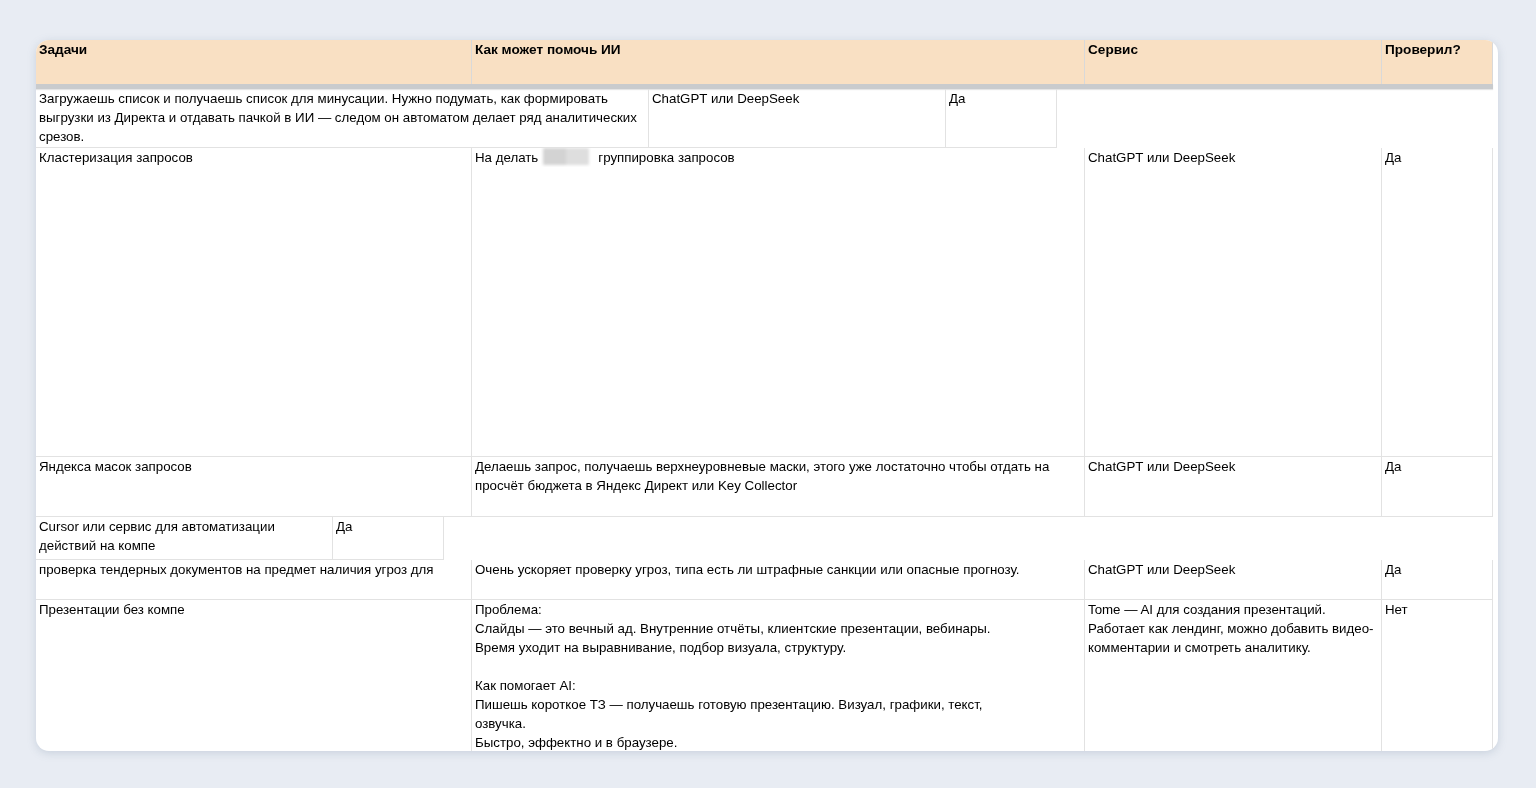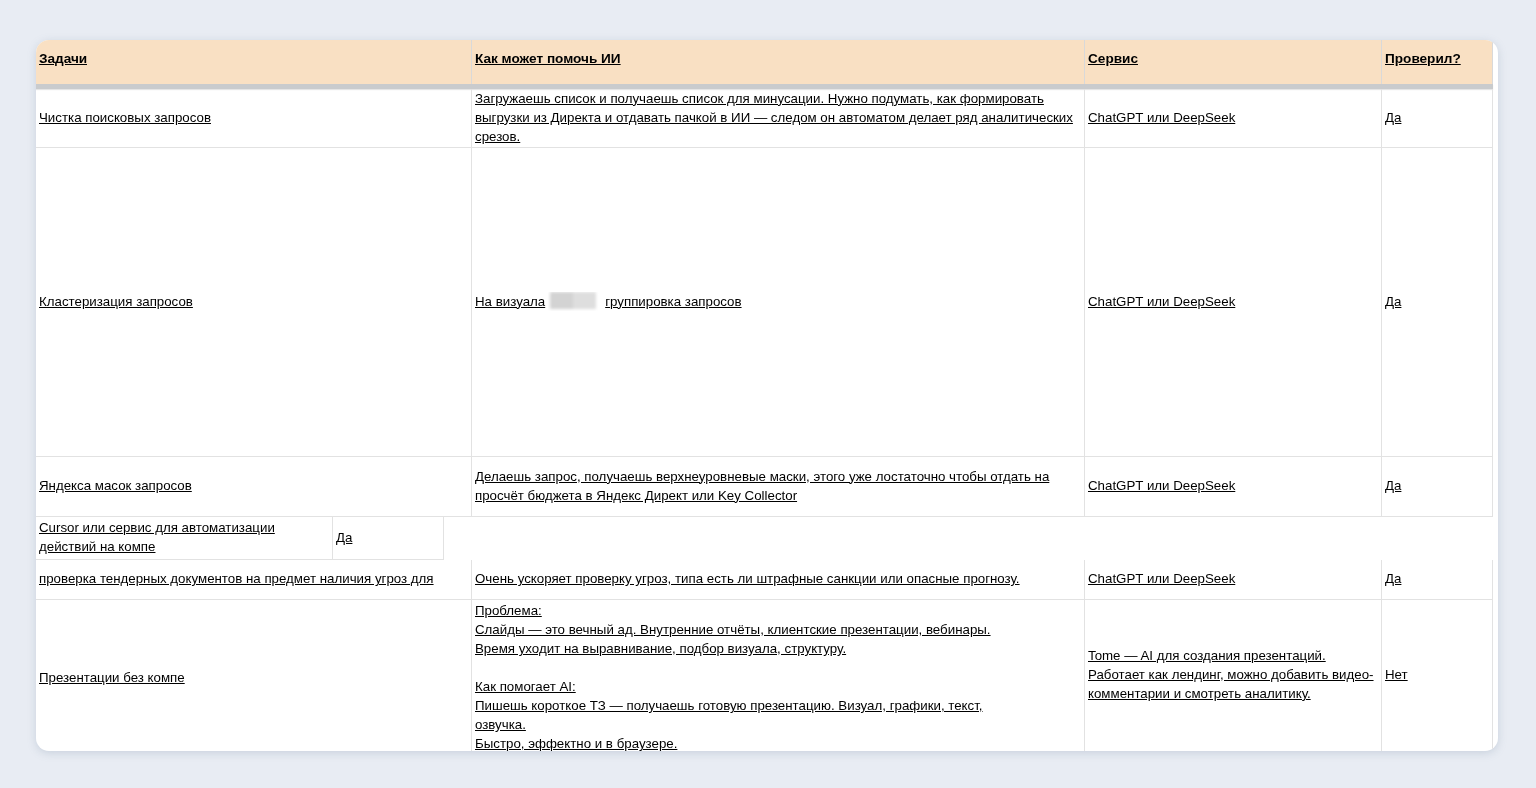--- a/index.html
+++ b/index.html
@@ -21,25 +21,24 @@
     box-shadow:0 2px 8px rgba(120,140,165,0.28);
   }
   .sheet{width:1457px;}
   .row{display:flex;width:1457px;}
   .cell{
     box-sizing:border-box;
     border-right:1px solid #e2e2e2;
     border-bottom:1px solid #e2e2e2;
     padding:0 3px 2px 3px;
     display:flex;
-    align-items:center;
+    align-items:flex-start;
     overflow:hidden;
     font-size:13.3px;
     line-height:19px;
-    text-decoration:underline;
   }
   .col-task{width:436px;}
   .col-ai{width:613px;}
   .col-service{width:297px;}
   .col-checked{width:111px;}
   .header-row .cell{
     background:#f9e0c3;
     border-right:1px solid #d9d9d9;
     border-bottom:none;
     font-weight:bold;
@@ -91,40 +90,37 @@
           <span class="txt">Сервис</span>
         </div>
       <div class="cell col-checked">
           <span class="txt">Проверил?</span>
         </div>
     </div>
 
     <div class="freeze-bar"></div>
 
     <div class="row r1">
-      <div class="cell col-task">
-          <span class="txt">Чистка поисковых запросов</span>
-        </div>
       <div class="cell col-ai">
           <span class="txt">Загружаешь список и получаешь список для минусации. Нужно подумать, как формировать выгрузки из Директа и отдавать пачкой в ИИ — следом он автоматом делает ряд аналитических срезов.</span>
         </div>
       <div class="cell col-service">
           <span class="txt">ChatGPT или DeepSeek</span>
         </div>
       <div class="cell col-checked">
           <span class="txt">Да</span>
         </div>
     </div>
 
     <div class="row r2">
       <div class="cell col-task">
           <span class="txt">Кластеризация запросов</span>
         </div>
       <div class="cell col-ai">
-        <span class="txt oneline"><span>На визуала</span><span class="redacted"></span><span>группировка запросов</span></span>
+        <span class="txt oneline"><span>На делать</span><span class="redacted"></span><span>группировка запросов</span></span>
       </div>
       <div class="cell col-service">
           <span class="txt">ChatGPT или DeepSeek</span>
         </div>
       <div class="cell col-checked">
           <span class="txt">Да</span>
         </div>
     </div>
 
     <div class="row r3">

